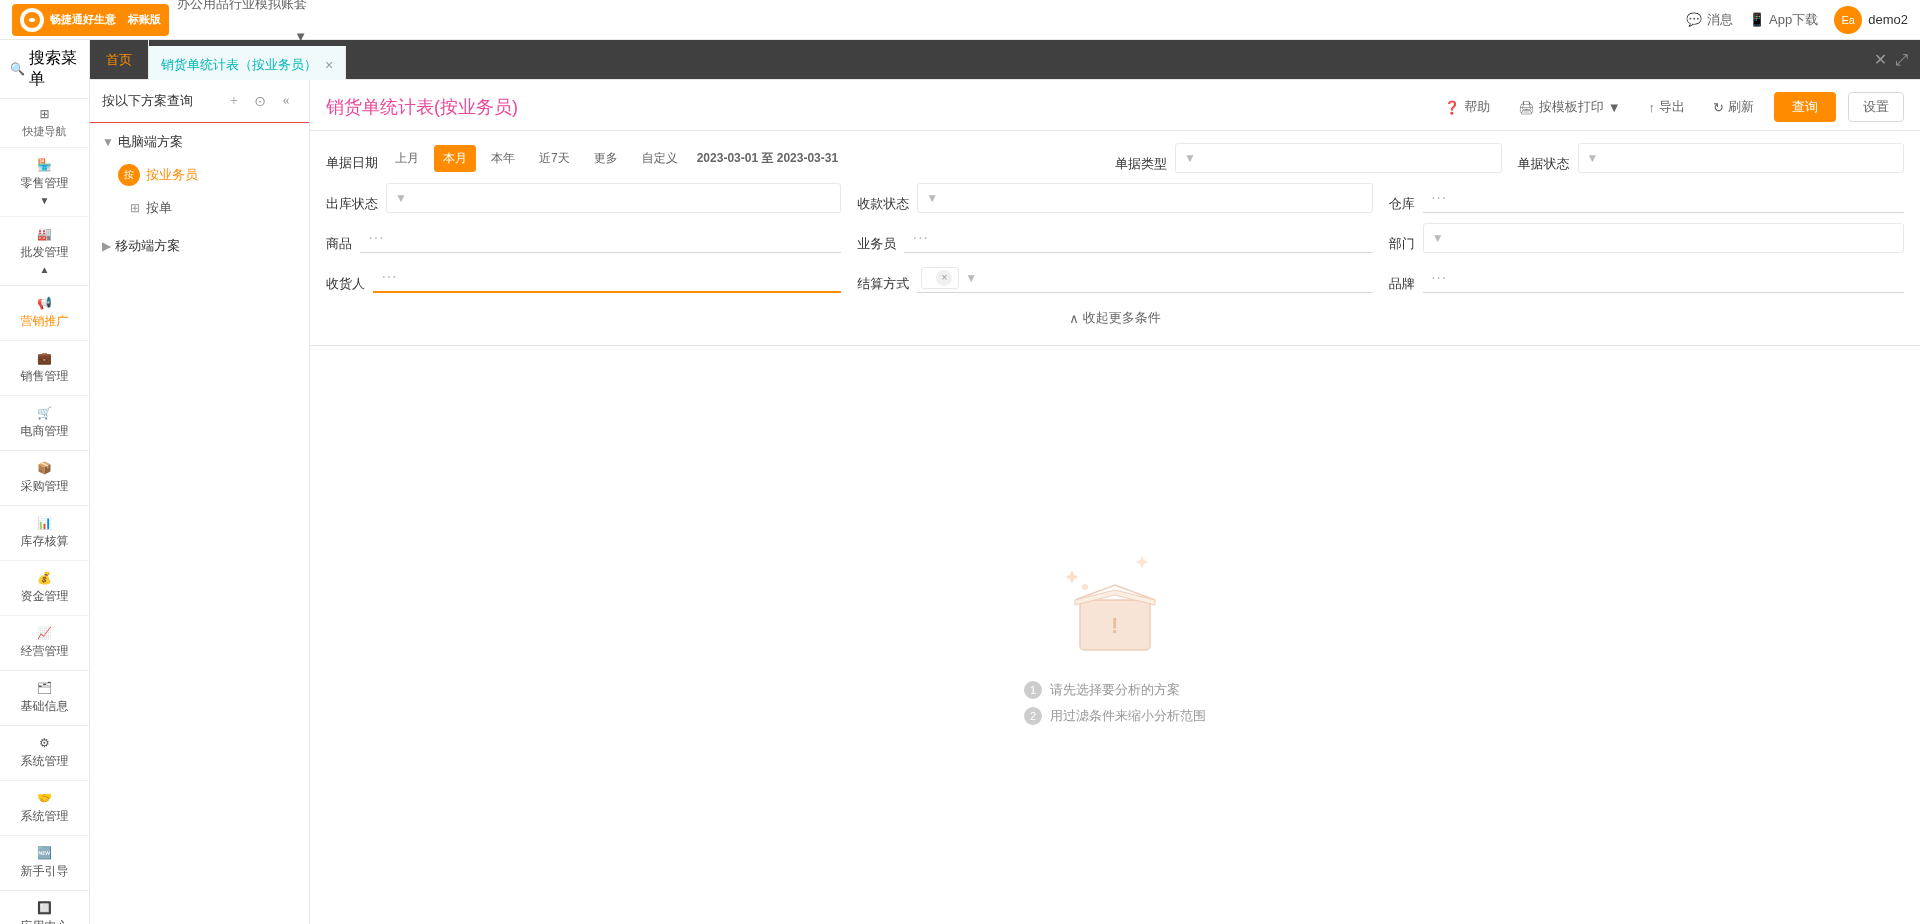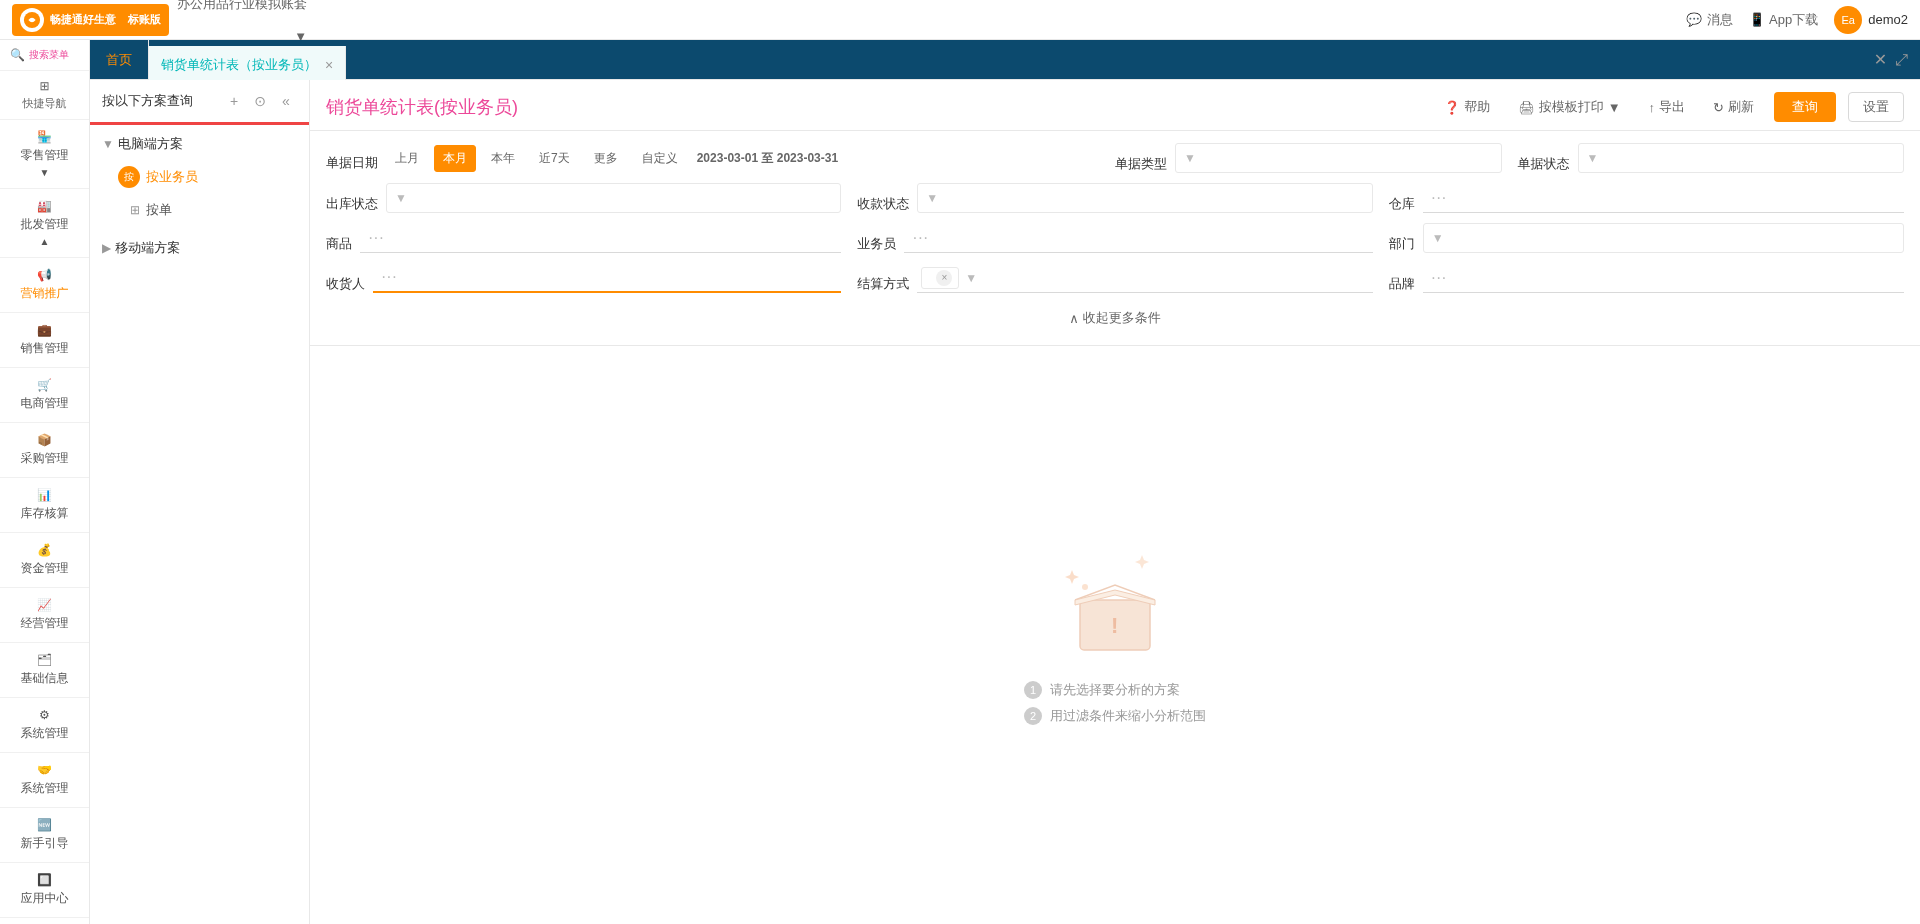--- a/index.html
+++ b/index.html
@@ -21,33 +21,33 @@
     .main-layout { display: flex; flex: 1; overflow: hidden; }
 
     
     .sidebar { width: 90px; background: #fff; border-right: 1px solid #e8e8e8; display: flex; flex-direction: column; overflow-y: auto; flex-shrink: 0; }
     .sidebar-item { display: flex; flex-direction: column; align-items: center; padding: 10px 4px; cursor: pointer; color: #555; font-size: 12px; gap: 3px; border-bottom: 1px solid #f0f0f0; }
     .sidebar-item.active { color: #ff8c00; }
     .sidebar-search { display: flex; align-items: center; gap: 4px; padding: 8px 10px; border-bottom: 1px solid #f0f0f0; font-size: 12px; color: #666; cursor: pointer; }
     .sidebar-nav { display: flex; flex-direction: column; align-items: center; padding: 8px 4px; gap: 3px; font-size: 12px; color: #666; cursor: pointer; border-bottom: 1px solid #f0f0f0; }
 
     
-    .tab-bar { height: 40px; background: #0c4a6e; border-bottom: 1px solid #e8e8e8; display: flex; align-items: center; flex-shrink: 0; text-align: center; }
+    .tab-bar { height: 40px; background: #404040; border-bottom: 1px solid #e8e8e8; display: flex; align-items: center; flex-shrink: 0; text-align: center; }
     .tab-home { padding: 0 16px; height: 40px; display: flex; align-items: center; color: #ff8c00; font-size: 13px; border-right: 1px solid #e8e8e8; cursor: pointer; }
     .tab-active { padding: 0 12px; height: 40px; display: flex; align-items: center; gap: 8px; background: #f0fafa; border-right: 1px solid #e8e8e8; color: #00b7b7; font-size: 13px; cursor: pointer; border-bottom: 2px solid #00b7b7; margin-top: 13px; }
     .tab-close { color: #999; cursor: pointer; font-size: 14px; }
     .tab-bar-actions { margin-left: auto; display: flex; align-items: center; gap: 8px; padding-right: 12px; }
     .tab-bar-btn { color: #999; cursor: pointer; font-size: 16px; }
 
     
     .content-area { flex: 1; display: flex; overflow: hidden; background: #f5f5f5; }
 
     
     .scheme-panel { width: 220px; background: #fff; border-right: 1px solid #e8e8e8; flex-shrink: 0; overflow-y: auto; }
-    .scheme-header { display: flex; align-items: center; justify-content: space-between; padding: 10px 12px; border-bottom: 3px solid #ef4444; font-size: 13px; color: #333; }
+    .scheme-header { display: flex; align-items: center; justify-content: space-between; padding: 10px 12px; border-bottom: 1px solid #ef4444; font-size: 13px; color: #333; font-family: Liberation Serif, serif; }
     .scheme-header-actions { display: flex; align-items: center; gap: 4px; }
     .scheme-action-btn { width: 22px; height: 22px; display: flex; align-items: center; justify-content: center; color: #999; cursor: pointer; border-radius: 3px; font-size: 14px; }
     .scheme-group { padding: 4px 0; }
     .scheme-group-header { display: flex; align-items: center; gap: 4px; padding: 6px 12px; color: #333; font-size: 13px; cursor: pointer; }
     .scheme-group-arrow { color: #999; font-size: 12px; }
     .scheme-item { display: flex; align-items: center; gap: 6px; padding: 7px 12px 7px 28px; color: #555; font-size: 13px; cursor: pointer; }
     .scheme-item.active { color: #ff8c00; }
     .scheme-item-icon { width: 22px; height: 22px; border-radius: 50%; background: #ff8c00; color: #fff; display: flex; align-items: center; justify-content: center; font-size: 11px; flex-shrink: 0; }
     .scheme-sub-item { display: flex; align-items: center; gap: 6px; padding: 6px 12px 6px 40px; color: #555; font-size: 13px; cursor: pointer; }
     .scheme-sub-icon { color: #999; font-size: 12px; }
@@ -127,21 +127,21 @@
       <span class="user-name">demo2</span>
     </div>
   </div>
 </div>
 
 <div class="main-layout">
 
   <div class="sidebar">
     <div class="sidebar-search">
       <span>🔍</span>
-      <span style="font-size:10px;color:#ec4899;">搜索菜单</span>
+      <span style="font-size:16px;color:#000000;">搜索菜单</span>
     </div>
     <div class="sidebar-nav">
       <span>⊞</span>
       <span style="font-size:11px;">快捷导航</span>
     </div>
     <div class="sidebar-item">
       <span>🏪</span>
       <span>零售管理</span>
       <span style="font-size:10px;">▼</span>
     </div>

